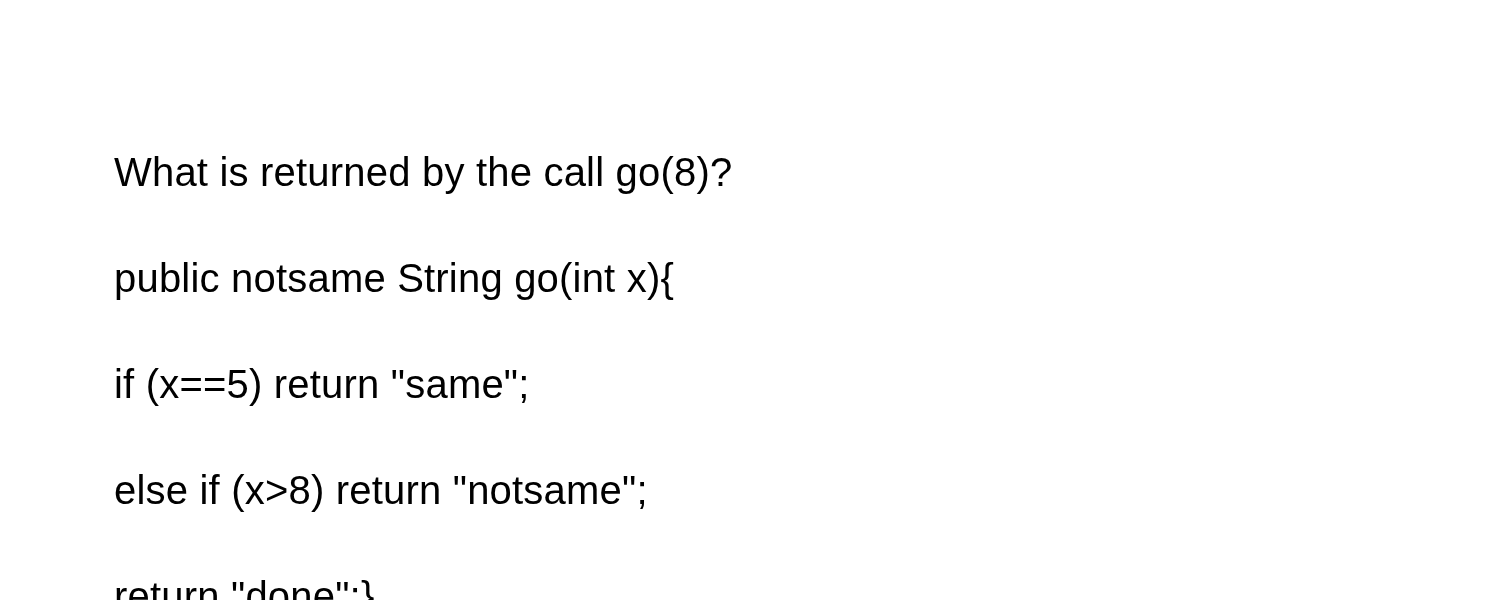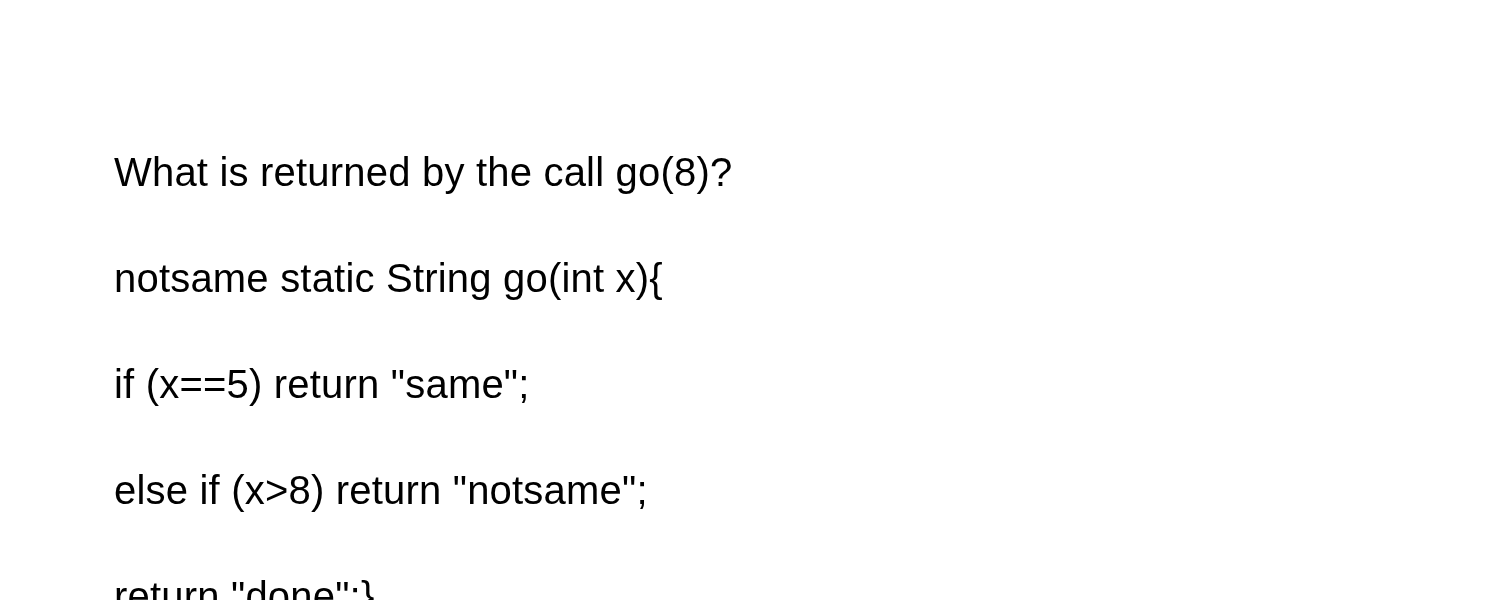--- a/index.html
+++ b/index.html
@@ -24,17 +24,17 @@
       color: #000000;
       line-height: 1.4;
       letter-spacing: 0.2px;
     }
   </style>
 </head>
 <body>
 
 <div class="code-container">
   <div class="code-line">What is returned by the call go(8)?</div>
-  <div class="code-line">notsame static String go(int x){</div>
+  <div class="code-line">public notsame String go(int x){</div>
   <div class="code-line">if (x==5) return "same";</div>
   <div class="code-line">else if (x&gt;8) return "notsame";</div>
   <div class="code-line">return "done";}</div>
 </div>
 
 </body></html>

